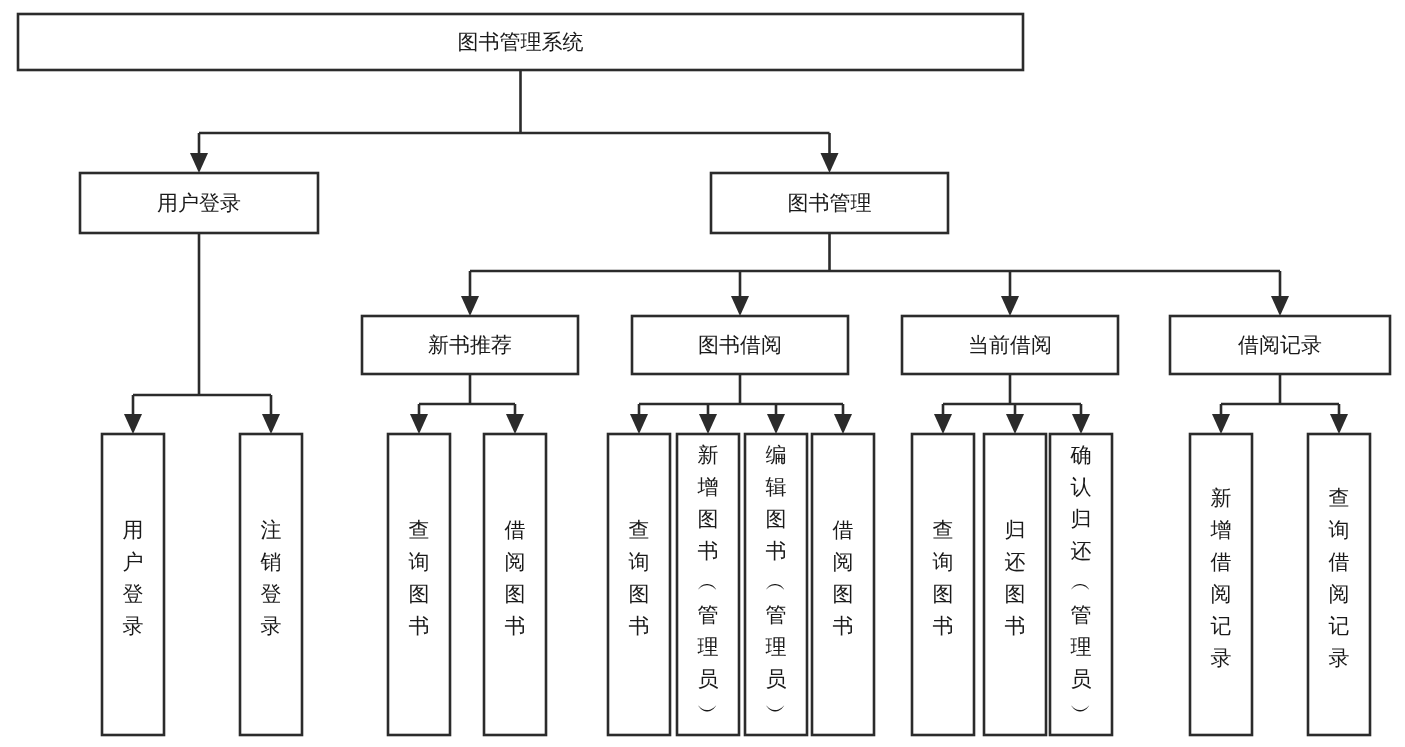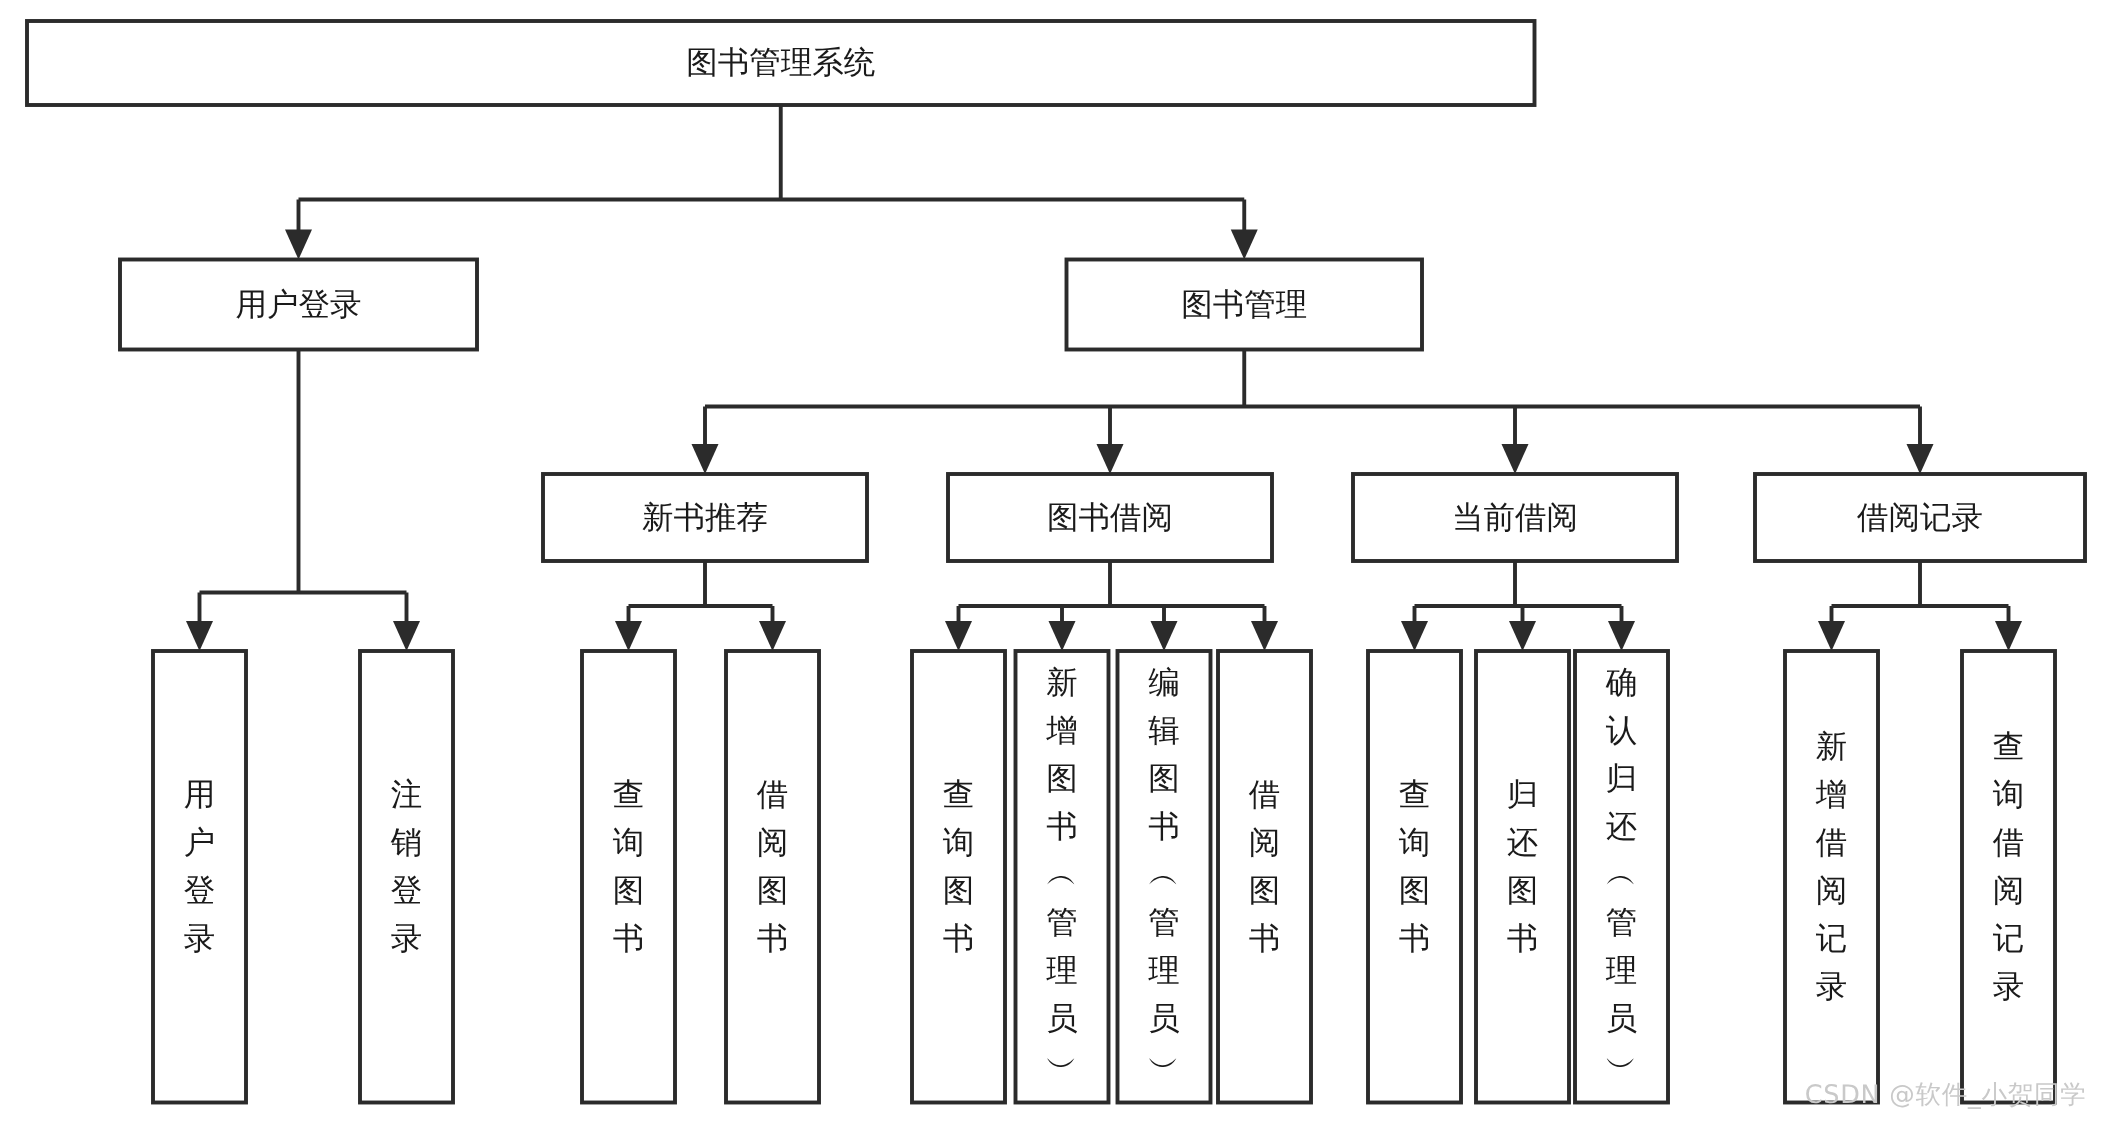--- a/index.html
+++ b/index.html
@@ -217,14 +217,13 @@
         <g>
           <rect x="1190" y="434" width="62" height="301" class="box-rect"></rect>
           <text x="1221" class="node-label-v" y="504.5"><tspan x="1221" dy="0">新</tspan><tspan x="1221" dy="32">增</tspan><tspan x="1221" dy="32">借</tspan><tspan x="1221" dy="32">阅</tspan><tspan x="1221" dy="32">记</tspan><tspan x="1221" dy="32">录</tspan></text>
         </g>
         <g>
           <rect x="1308" y="434" width="62" height="301" class="box-rect"></rect>
           <text x="1339" class="node-label-v" y="504.5"><tspan x="1339" dy="0">查</tspan><tspan x="1339" dy="32">询</tspan><tspan x="1339" dy="32">借</tspan><tspan x="1339" dy="32">阅</tspan><tspan x="1339" dy="32">记</tspan><tspan x="1339" dy="32">录</tspan></text>
         </g>
       </g>
   </svg>
-  <div class="watermark">CSDN @软件_小贺同学</div>
 </div>
 
 </body></html>

